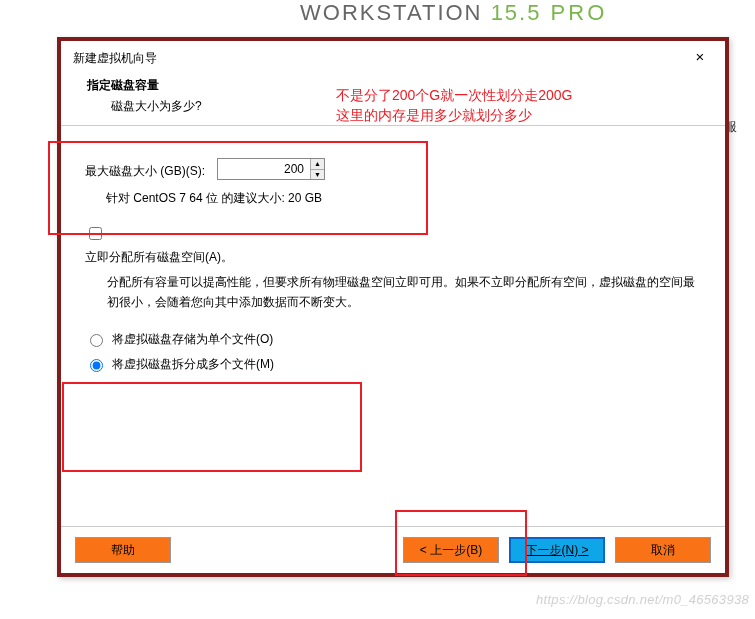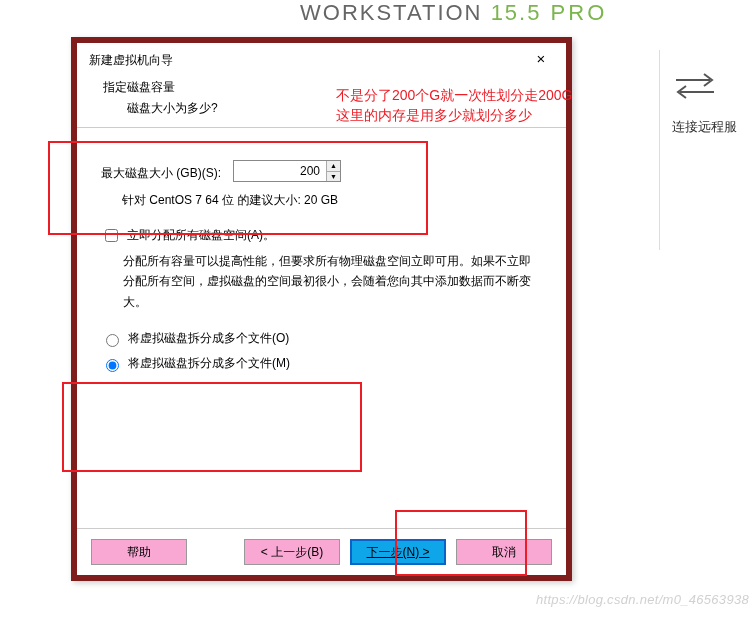--- a/index.html
+++ b/index.html
@@ -35,46 +35,46 @@
   }
   .side-icon {
     width: 46px; height: 32px;
     position: relative;
     margin-bottom: 16px;
   }
   .side-icon svg { stroke:#555; }
   .side-label { font-size: 13px; color: #333; }
   .dialog {
     position: absolute;
-    left: 71px;
+    left: 57px;
     top: 37px;
-    width: 501px;
+    width: 672px;
     background: #fff;
-    border: 6px solid #7f1d1d;
+    border: 4px solid #7f1d1d;
     box-shadow: 2px 2px 6px rgba(0,0,0,.2);
   }
   .dlg-title {
     display: flex;
     align-items: center;
     padding: 8px 10px 6px 12px;
     font-size: 12px;
   }
   .dlg-title-text { flex: 1; }
   .close-btn {
     width: 30px; height: 18px;
     text-align: center;
     font-size: 15px;
     line-height: 16px;
     cursor: pointer;
   }
   .dlg-head {
     padding: 4px 20px 10px 26px;
     border-bottom: 1px solid #ccc;
   }
-  .dlg-head .h1 { font-weight: normal; font-size: 12px; }
+  .dlg-head .h1 { font-weight: bold; font-size: 12px; }
   .dlg-head .h2 { padding: 4px 0 0 24px; }
   .dlg-body {
     padding: 16px 24px 8px 24px;
     position: relative;
     min-height: 400px;
   }
   .row-size {
     display: flex;
     align-items: flex-end;
     gap: 12px;
@@ -99,37 +99,37 @@
     flex-direction: column;
     border-left: 1px solid #aaa;
   }
   .spin-btns div {
     flex:1; font-size:7px; line-height:9px;
     text-align:center; background:#eee;
     border-bottom:1px solid #aaa; cursor:pointer;
   }
   .spin-btns div:last-child { border-bottom:none; }
   .recommend { margin-bottom: 18px; margin-left: 21px; }
-  .check-row { display:flex; align-items:flex-start; gap:6px; margin:10px 0 4px 0;}
+  .check-row { display:flex; align-items:flex-start; gap:6px; margin:10px 0 4px 0;flex-direction:column;}
   .check-row input { margin-top:2px; }
   .desc { padding: 2px 0 10px 22px; line-height: 1.7; }
   .radio-row { display:flex; align-items:center; gap:6px; margin:8px 0 2px 0;}
   .btn-bar {
     border-top: 1px solid #ccc;
     padding: 10px 14px;
     display: flex;
     gap: 10px;
     justify-content: flex-end;
     align-items: center;
   }
   .btn {
     min-width: 96px;
     height: 26px;
     border: 1px solid #999;
-    background: #f9a8d4;
+    background: #f97316;
     font-size: 12px;
     cursor: pointer;
     padding: 0 10px;
   }
   .btn.help { margin-right: auto; min-width:96px; }
   .btn.primary { border: 2px solid #0a64c8; background:#0ea5e9;text-decoration:underline; }
   
   .anno-box {
     position: absolute;
     border: 2px solid #ee1c25;
@@ -193,21 +193,21 @@
     <div class="recommend">针对 CentOS 7 64 位 的建议大小: 20 GB</div>
 
     <div class="check-row">
       <input type="checkbox" style="">
       <span>立即分配所有磁盘空间(A)。</span>
     </div>
     <div class="desc">分配所有容量可以提高性能，但要求所有物理磁盘空间立即可用。如果不立即分配所有空间，虚拟磁盘的空间最初很小，会随着您向其中添加数据而不断变大。</div>
 
     <div class="radio-row">
       <input type="radio" name="store" style="">
-      <span>将虚拟磁盘拆分成多个文件(O)</span>
+      <span>将虚拟磁盘存储为单个文件(O)</span>
     </div>
     <div class="radio-row">
       <input type="radio" name="store" checked="" style="">
       <span>将虚拟磁盘拆分成多个文件(M)</span>
     </div>
   </div>
   <div class="btn-bar">
     <button class="btn help">帮助</button>
     <button class="btn">&lt; 上一步(B)</button>
     <button class="btn primary">下一步(N) &gt;</button>

